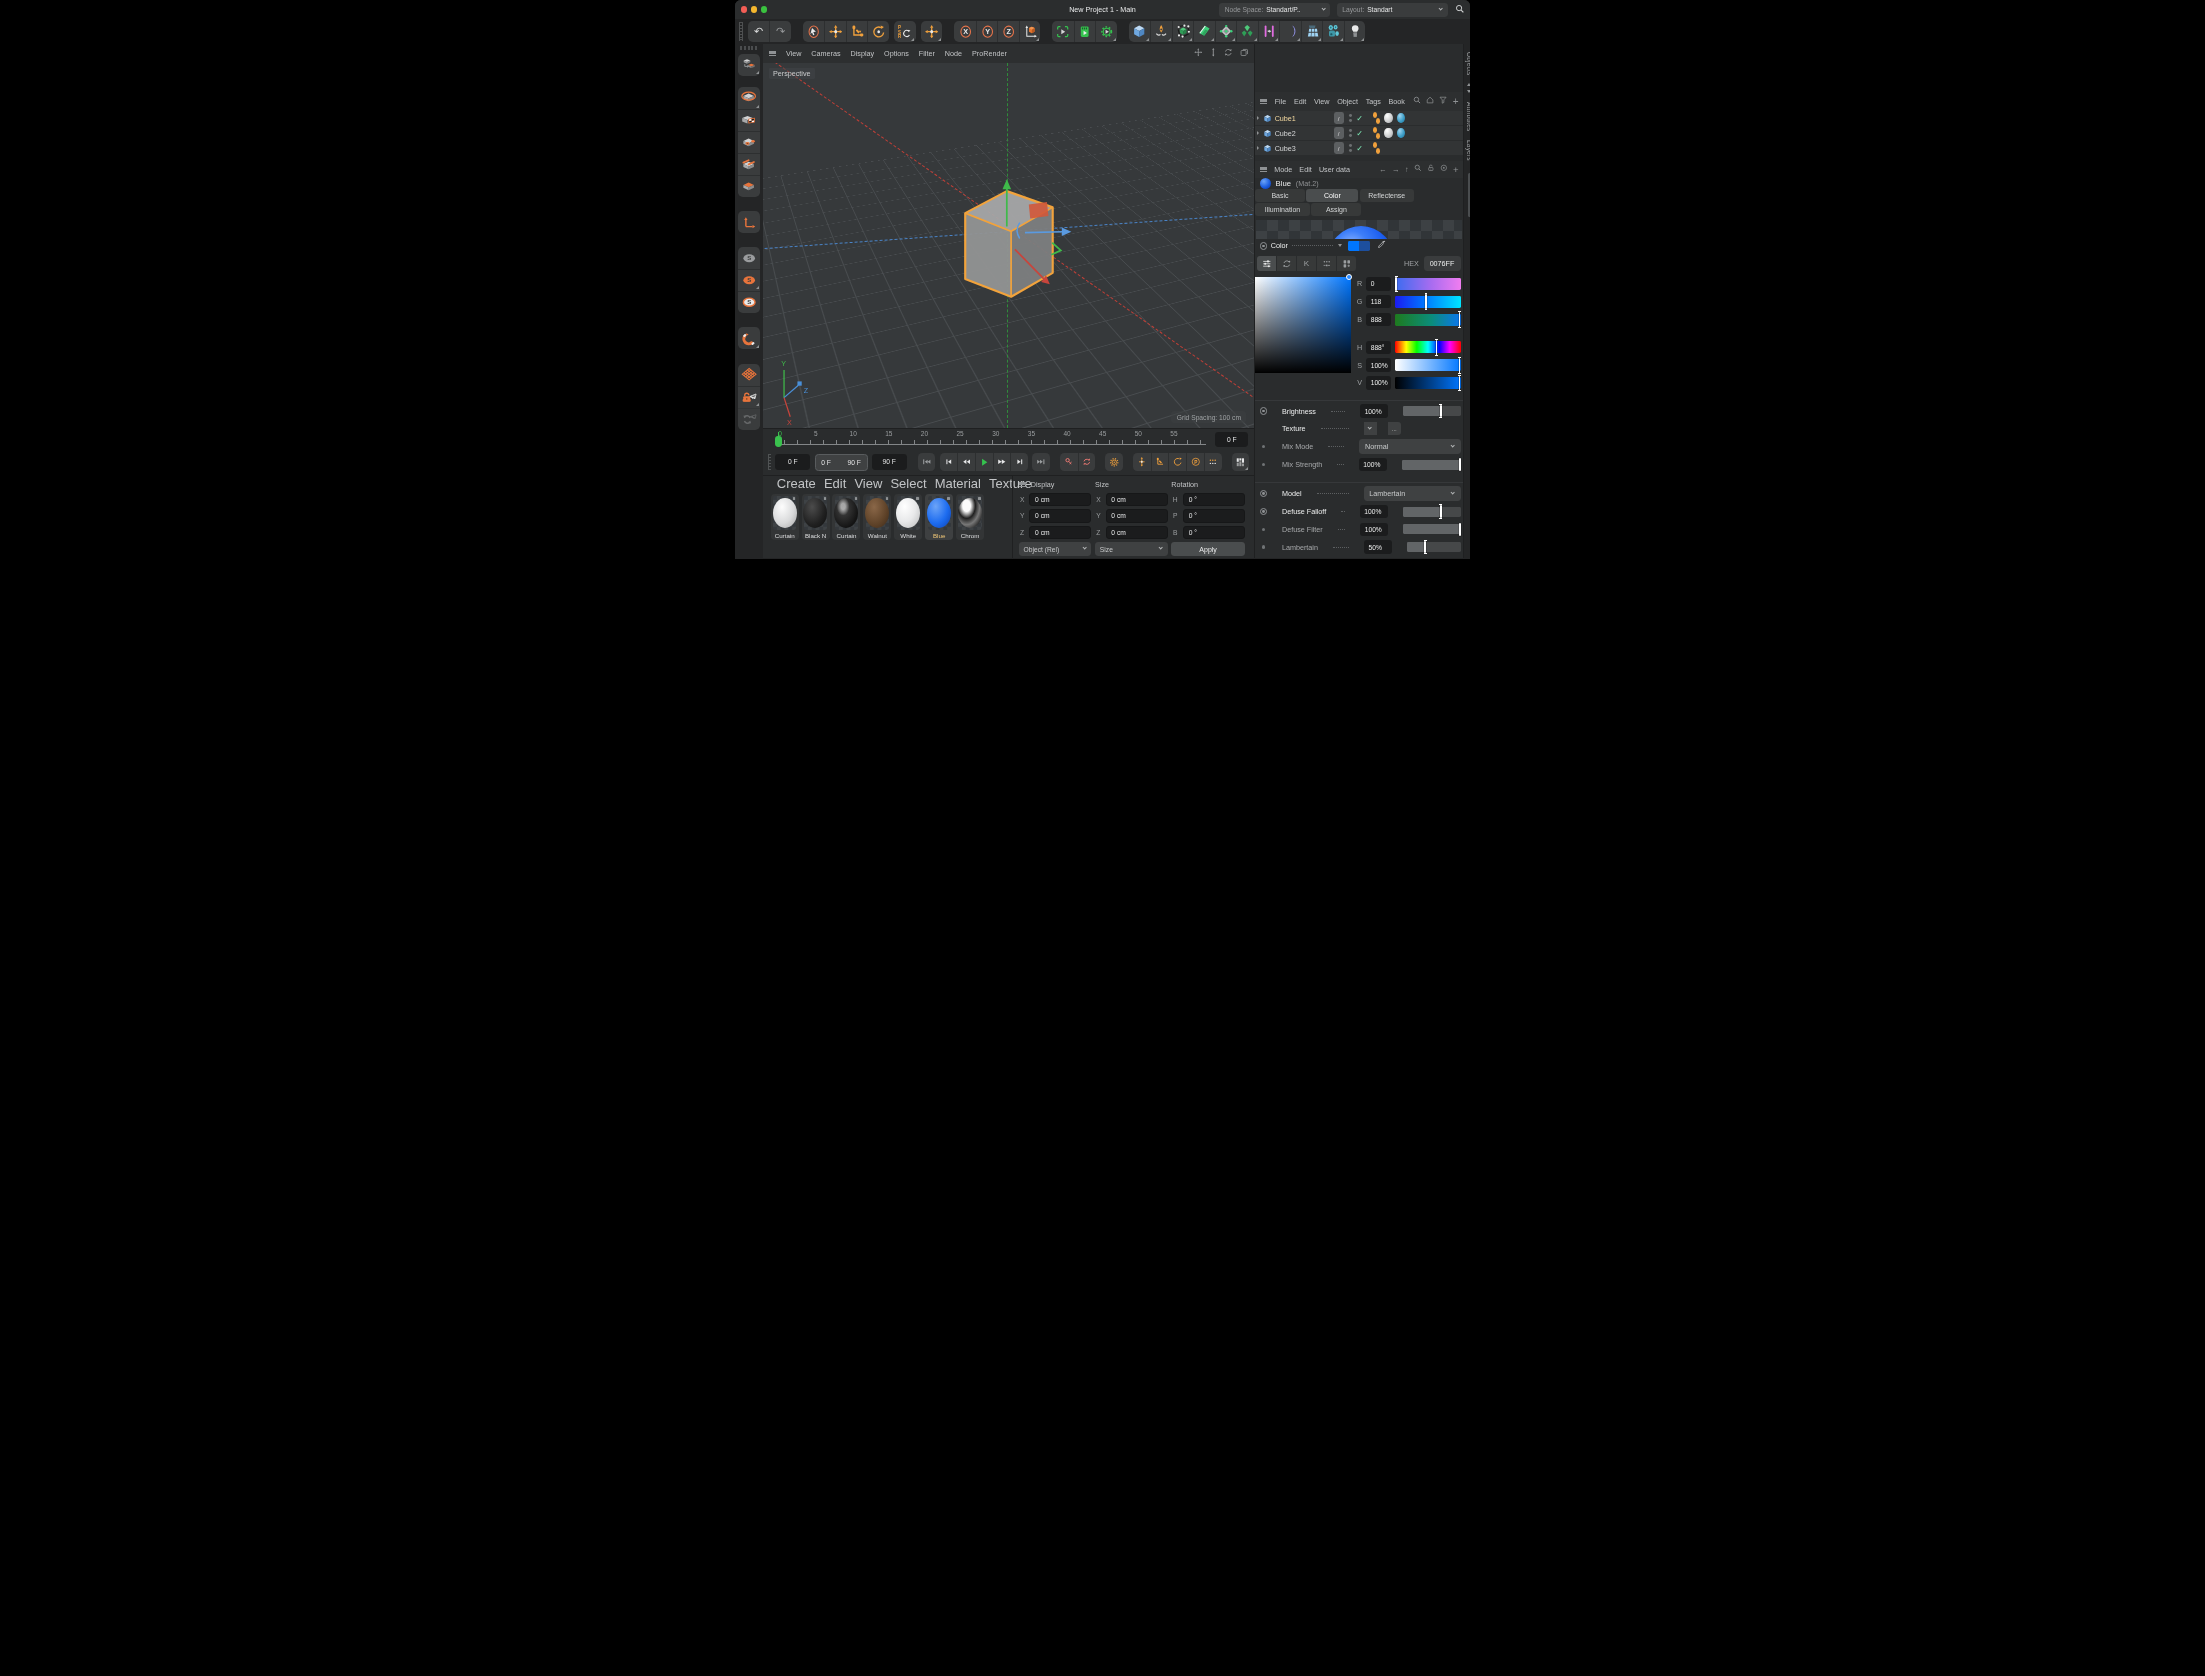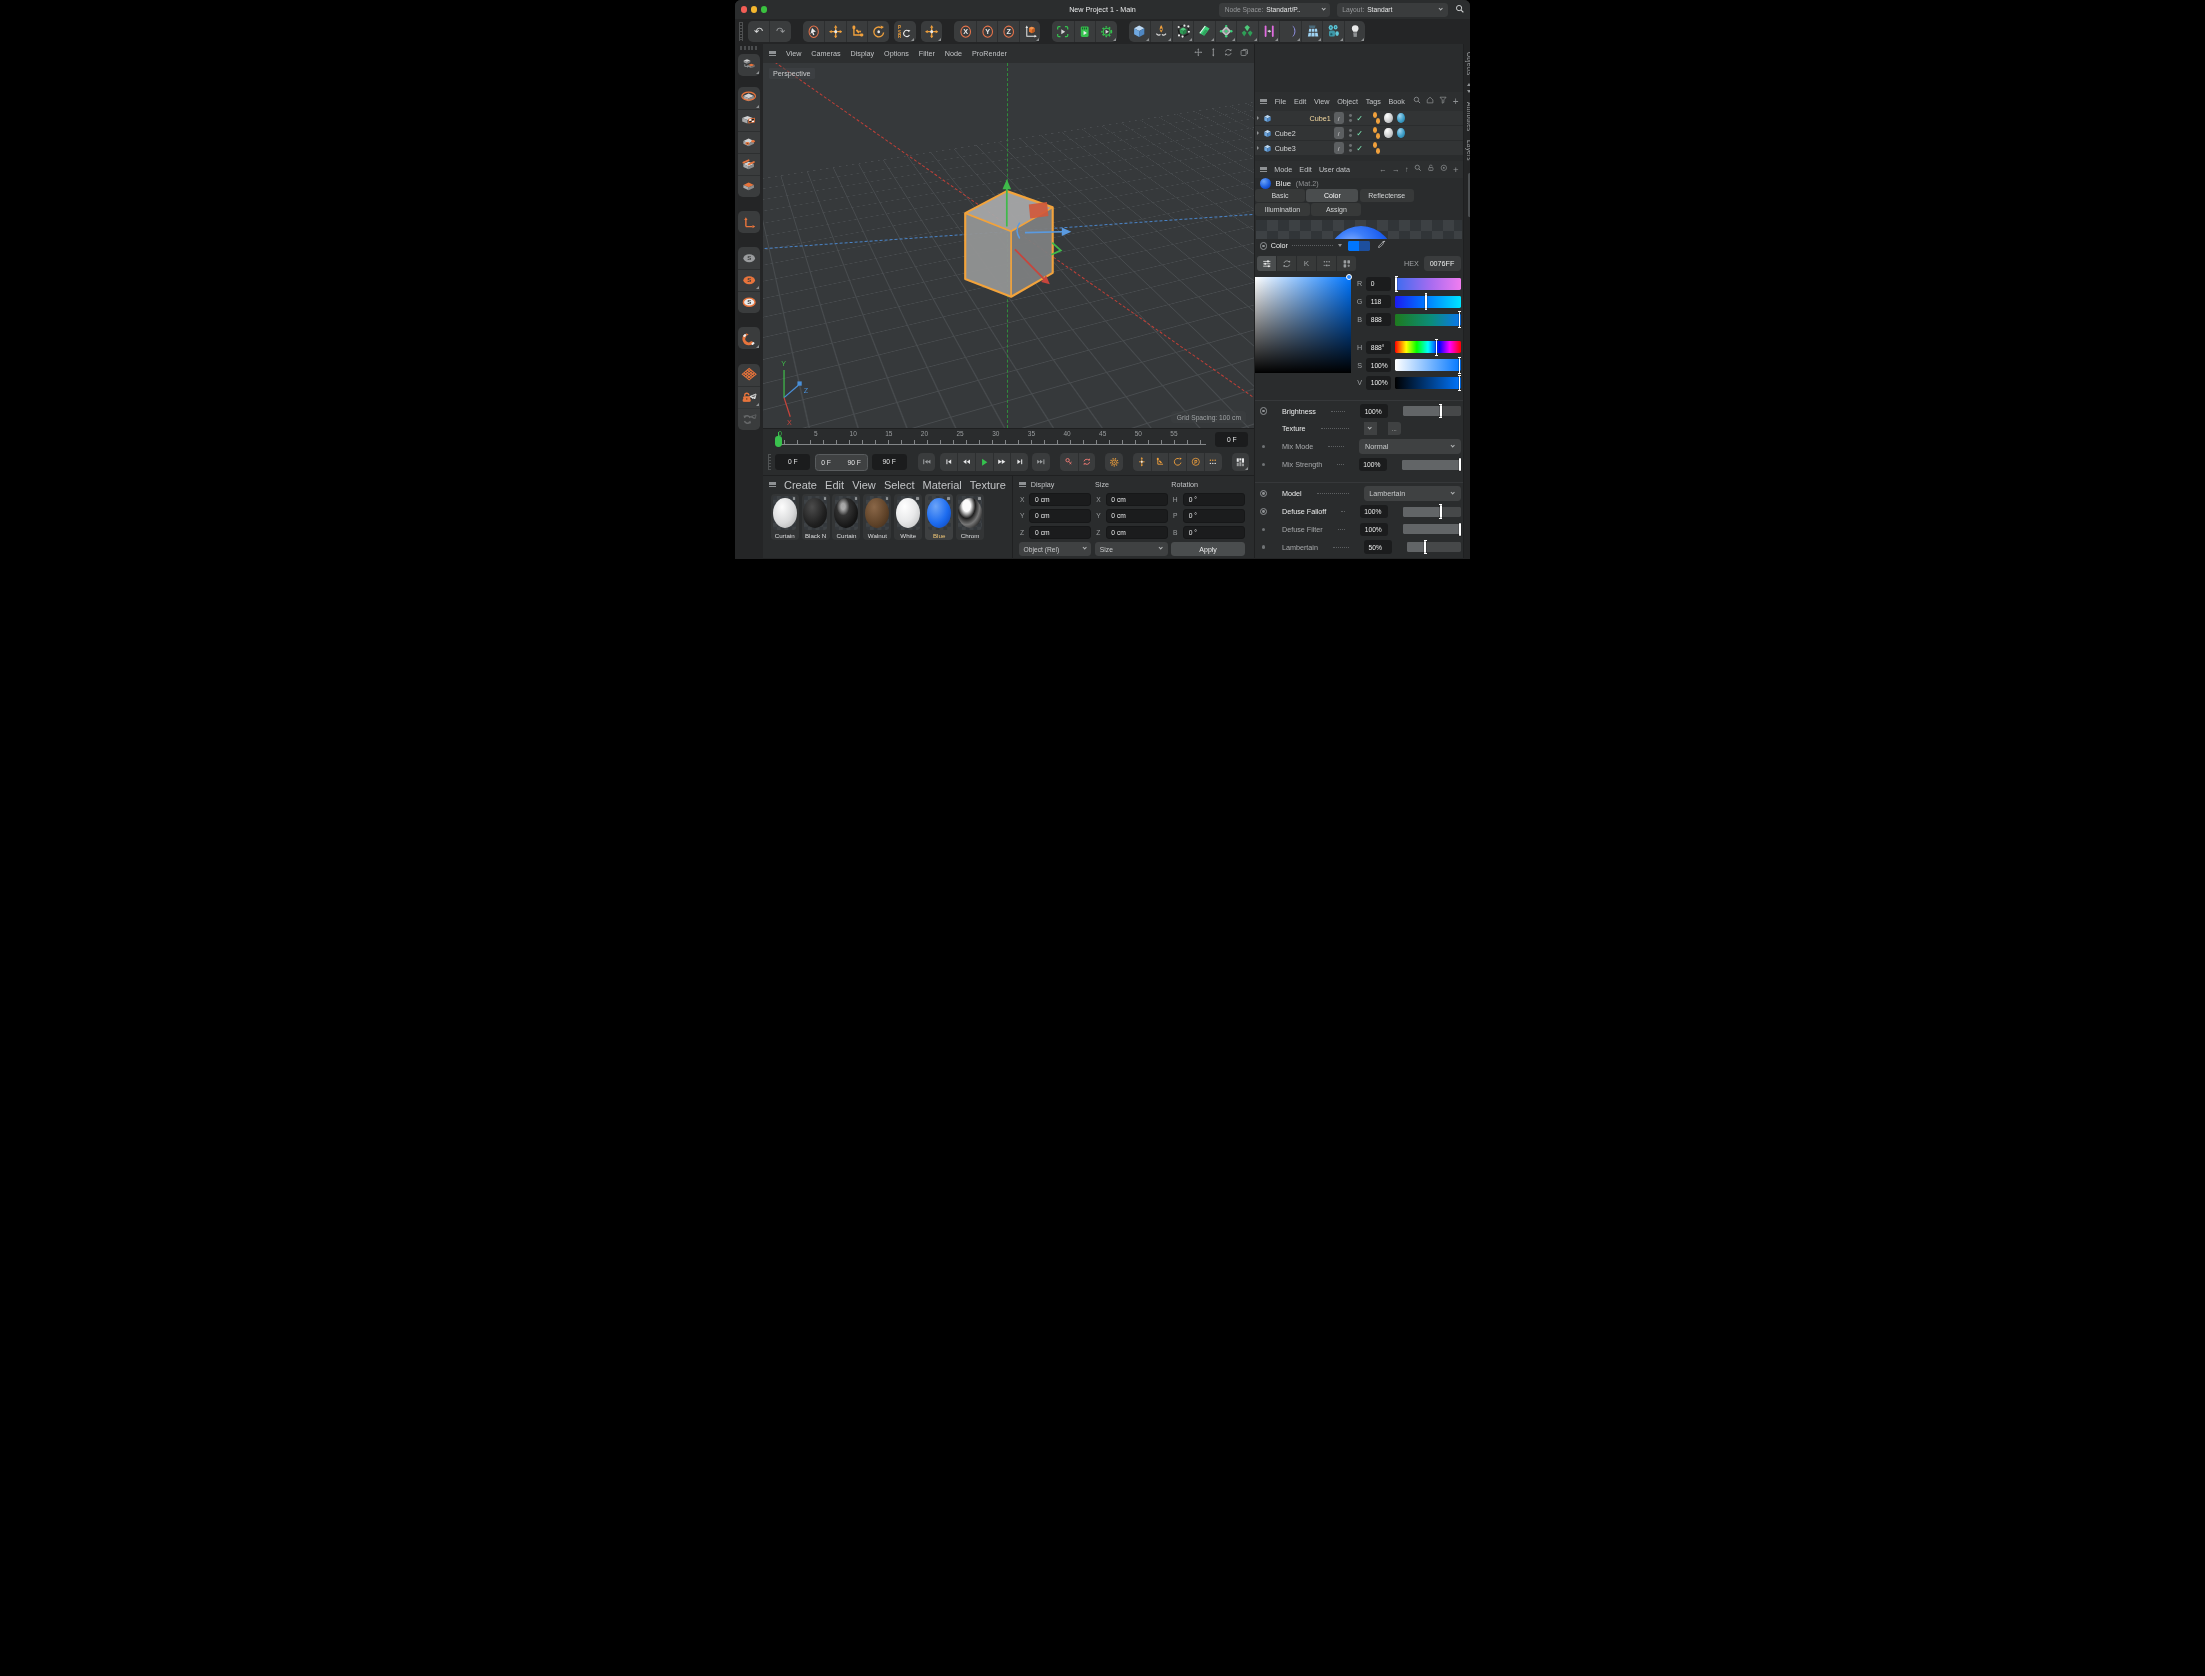--- a/index.html
+++ b/index.html
@@ -67,21 +67,21 @@
   .tfield{height:15.3px;background:#1b1c1d;border-radius:3.4px;color:#e4e5e6;font-size:6.7px;display:flex;align-items:center;justify-content:center;}
   .f1{width:40px}.f3{width:40px}
   .f2{width:59px;height:17px;background:#3f4142;border:0.5px solid #595c5e;justify-content:space-between;padding:0 5.7px;}
   .pg{display:flex;background:#3a3c3d;border-radius:4.3px;}
   .pbtn{width:17.7px;height:18px;display:grid;place-items:center;border-left:0.5px solid #2d2f30;position:relative;cursor:pointer;}
   .pbtn:first-child{border-left:none;border-radius:4.3px 0 0 4.3px}.pbtn:last-child{border-radius:0 4.3px 4.3px 0}
   .pbtn:only-child{border-radius:4.3px}
   
   .bottom{height:83px;display:flex;background:#2a2c2d;border-top:1px solid #1f2021;flex:0 0 auto;}
   .mats{width:249px;display:flex;flex-direction:column;}
-  .pmenu{height:17px;display:flex;align-items:center;gap:8.1px;padding:0 5.7px;font-size:11px;color:#c2c4c6;}
+  .pmenu{height:17px;display:flex;gap:8.1px;padding:0 5.7px;font-size:13px;color:#c2c4c6;}
   .tiles{display:flex;gap:2.9px;padding:1px 0 0 7.7px;}
   .tile{width:28px;height:46px;border-radius:3.8px;background:#333536;position:relative;padding-top:2.4px;cursor:pointer;}
   .tile.sel{background:#3e4041;}
   .tile .chk{position:absolute;inset:2.4px 2.4px 10.5px 2.4px;border-radius:2.4px;background:repeating-conic-gradient(#3e4245 0 25%,#34383c 0 50%) 0 0/7.7px 7.7px;overflow:hidden;}
   .tile .dot{position:absolute;top:3.4px;right:3.4px;width:2.4px;height:2.4px;background:#8f9294;border-radius:0.5px;}
   .tile .sph{position:absolute;left:1.9px;top:3.8px;width:24px;height:30px;border-radius:50%;}
   .tile .mname{position:absolute;left:0;right:0;bottom:1.4px;text-align:center;font-size:6.2px;color:#dedfe0;white-space:nowrap;overflow:hidden;}
   .tile.sel .mname{color:#f2c878;}
   .m1 .sph{background:radial-gradient(ellipse at 38% 30%,#fdfdfd,#d9dadb 55%,#a2a3a4)}
   .m2 .sph{background:radial-gradient(ellipse at 38% 30%,#4c4c4c,#202020 60%,#0d0d0d)}
@@ -99,21 +99,21 @@
   .cdrop{height:14.4px;background:#3f4142;border-radius:3.4px;color:#c8cacb;font-size:6.7px;display:flex;align-items:center;padding:0 4.8px;gap:3.8px;cursor:pointer;}
   .cdrop .txt{flex:1}
   .apply{height:14.4px;background:#4a4d4e;border-radius:3.4px;color:#eceded;font-size:7px;display:grid;place-items:center;cursor:pointer;}
   
   .rightpanel{flex:1;display:flex;border-left:1px solid #1f2021;background:#2a2c2d;}
   .rp-main{flex:1;display:flex;flex-direction:column;min-width:0;}
   .om-list{display:flex;flex-direction:column;}
   .orow{height:15px;display:flex;align-items:center;gap:2.9px;padding-left:2.4px;background:#323435;border-bottom:0.5px solid #2a2c2d;cursor:pointer;}
   .exp{width:0;height:0;border-left:2.9px solid #8f9294;border-top:2.2px solid transparent;border-bottom:2.2px solid transparent;margin-right:0.5px;}
   .oname{font-size:7.2px;color:#d6d7d8;width:56px;}
-  .orow.sel .oname{color:#f4d9a0;text-align:right;}
+  .orow.sel .oname{color:#f4d9a0;}
   .slashbox{width:10px;height:12px;background:#5c5f61;border-radius:2.4px;color:#d6d7d8;display:grid;place-items:center;font-size:6.2px;}
   .dots2{display:flex;flex-direction:column;gap:1.9px;margin-left:2.9px;}
   .dots2 i{width:2.9px;height:2.9px;border-radius:50%;background:#6c6f71;}
   .check{color:#7de8b5;font-size:8.1px;margin-left:1px;}
   .tags{display:flex;align-items:center;gap:4.3px;margin-left:6.7px;}
   .odots{position:relative;width:7.7px;height:11.5px;}
   .odots i{position:absolute;width:4.3px;height:5.7px;border-radius:50%;background:#f0a03c;}
   .odots i:first-child{left:0;top:0}.odots i:last-child{right:0;bottom:0}
   .tsph{width:8.1px;height:10.5px;border-radius:50%;}
   .tsph.w{background:radial-gradient(ellipse at 35% 28%,#ffffff,#cfd0d1 55%,#96979a)}

